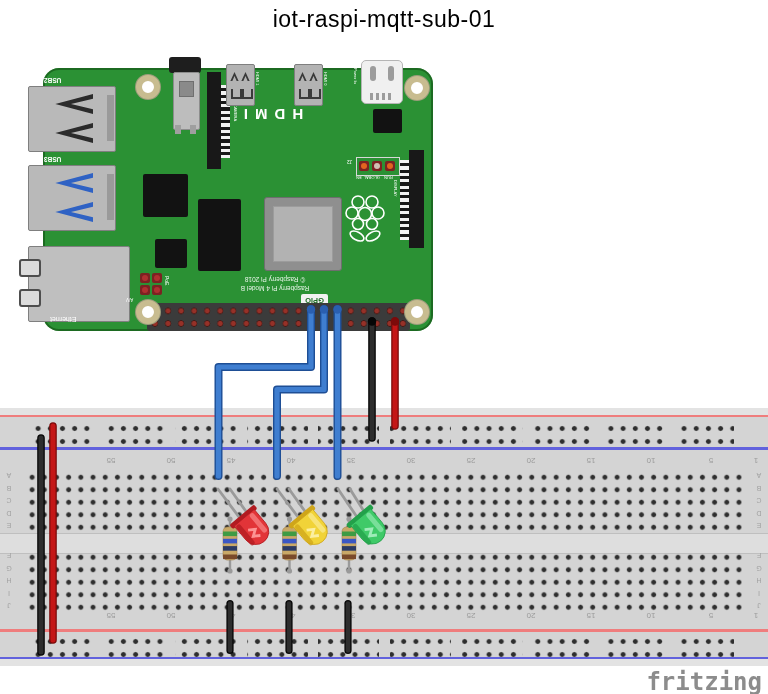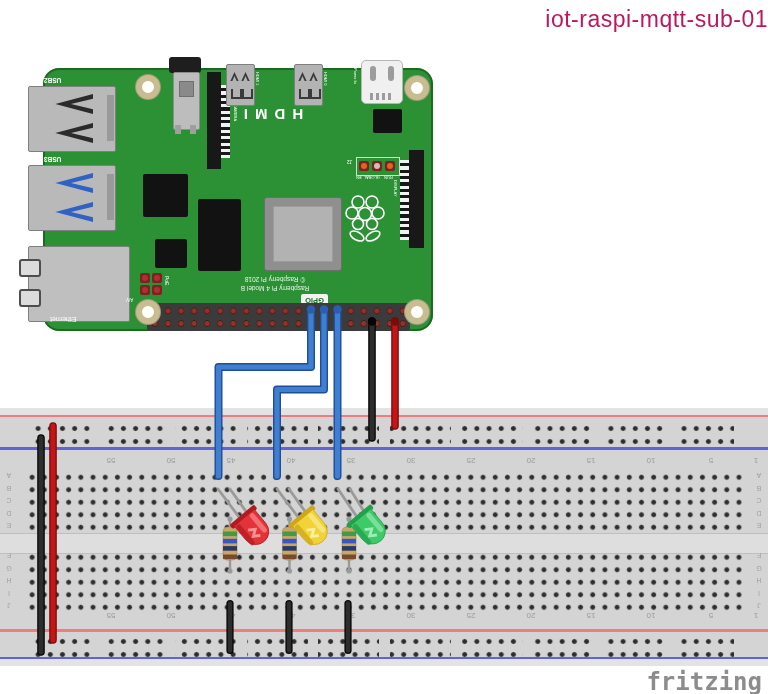--- a/index.html
+++ b/index.html
@@ -1,21 +1,21 @@
 <!DOCTYPE html>
 <html><head>
 <meta charset="utf-8">
 <style>
   html,body{margin:0;padding:0;background:#fff;}
   #stage{position:relative;width:768px;height:694px;background:#ffffff;overflow:hidden;
          font-family:"Liberation Sans", sans-serif;}
   .abs{position:absolute;}
   .rot180{transform:rotate(180deg);}
   
-  #title{left:0;top:6px;width:768px;text-align:right;font-size:23px;color:#be185d;letter-spacing:.5px;}
+  #title{left:0;top:6px;width:768px;text-align:center;font-size:23px;color:#000000;letter-spacing:.5px;}
   #watermark{right:6px;top:668px;font-family:"DejaVu Sans Mono",monospace;font-size:24px;color:#8c8c8c;font-weight:bold;letter-spacing:0;}
   
   .pi-board{left:43px;top:68px;width:390px;height:263px;background:#2b9134;border-radius:16px;
             box-shadow:inset 0 0 0 2px rgba(10,60,12,.45);}
   .port{background:#b9b9b9;border:1px solid #7f7f7f;border-radius:2px;}
   .tongue{clip-path:polygon(100% 4%,35% 50%,100% 96%,100% 74%,62% 50%,100% 26%);}
   .hdmi-chev{clip-path:polygon(4% 100%,50% 30%,96% 100%,74% 100%,50% 62%,26% 100%);background:#3a3a3a;}
   .chip{background:#121212;border-radius:2px;}
   .pi-label{color:#ffffff;white-space:nowrap;}
   .vlabel{transform-origin:0 0;transform:rotate(90deg);color:#fff;white-space:nowrap;}

